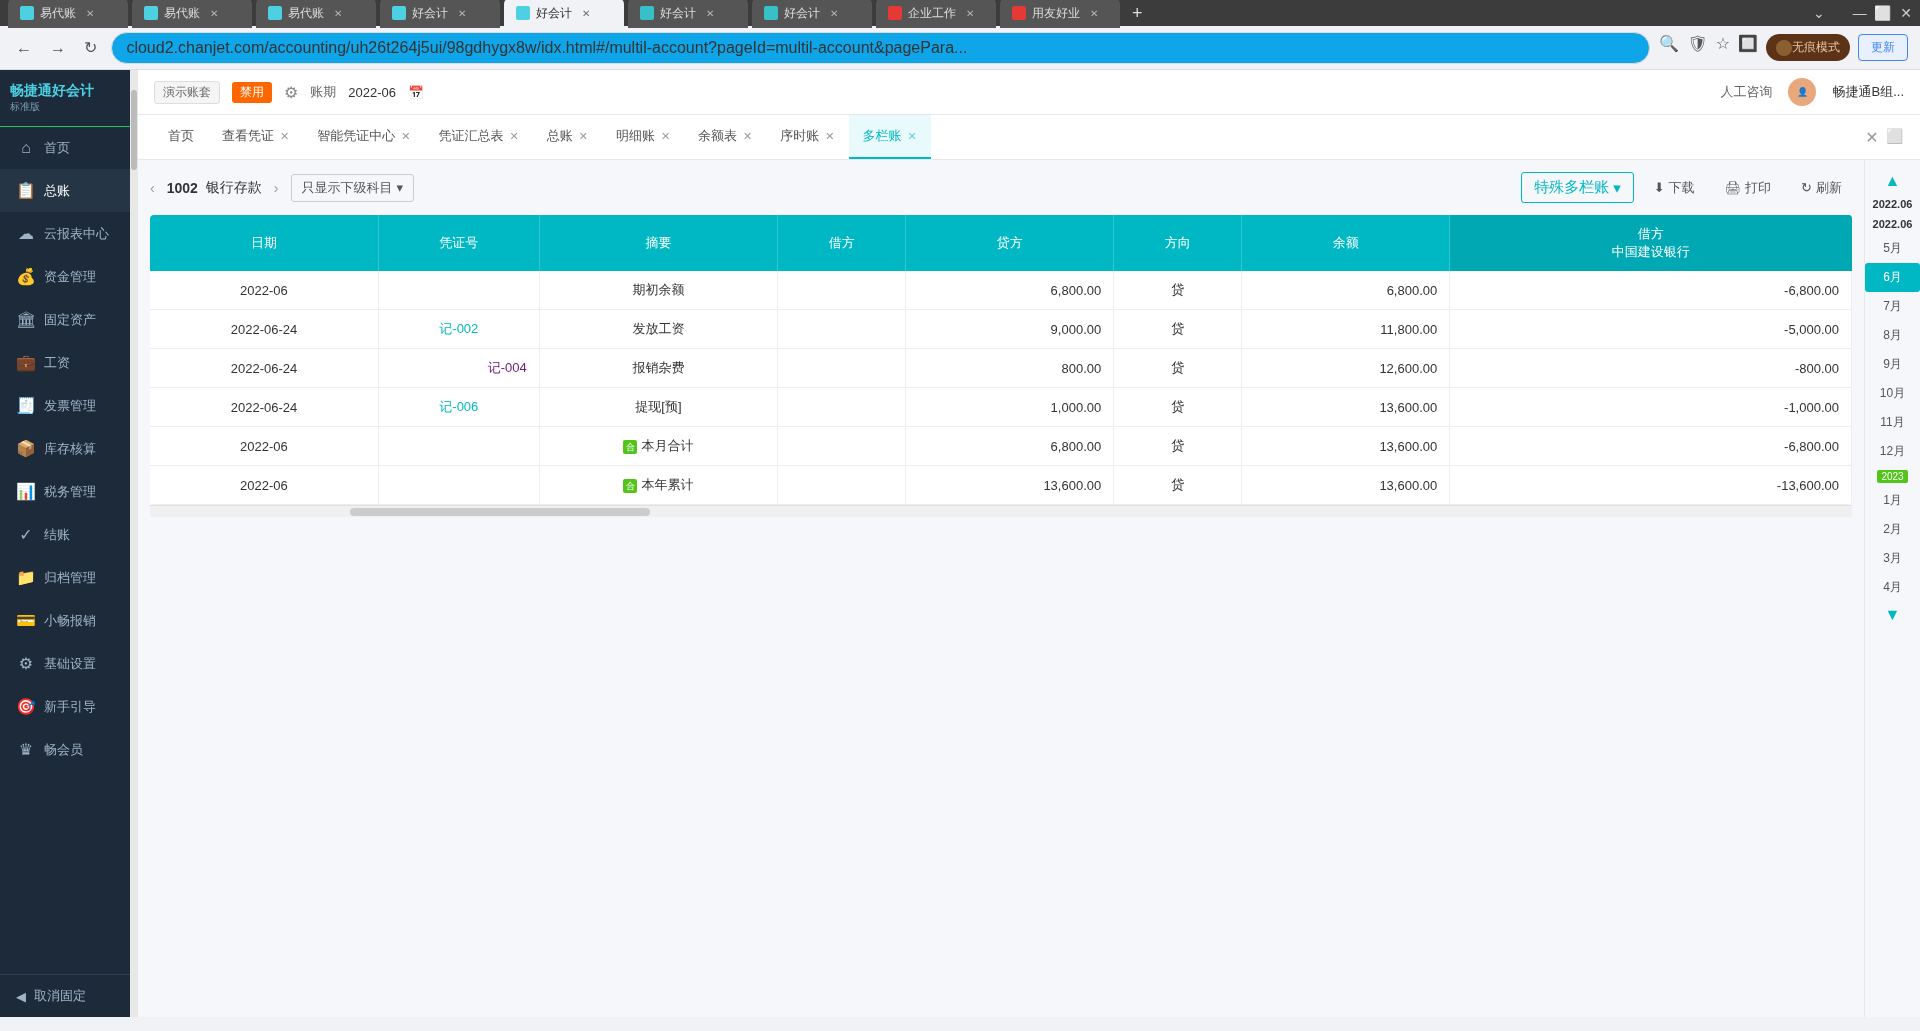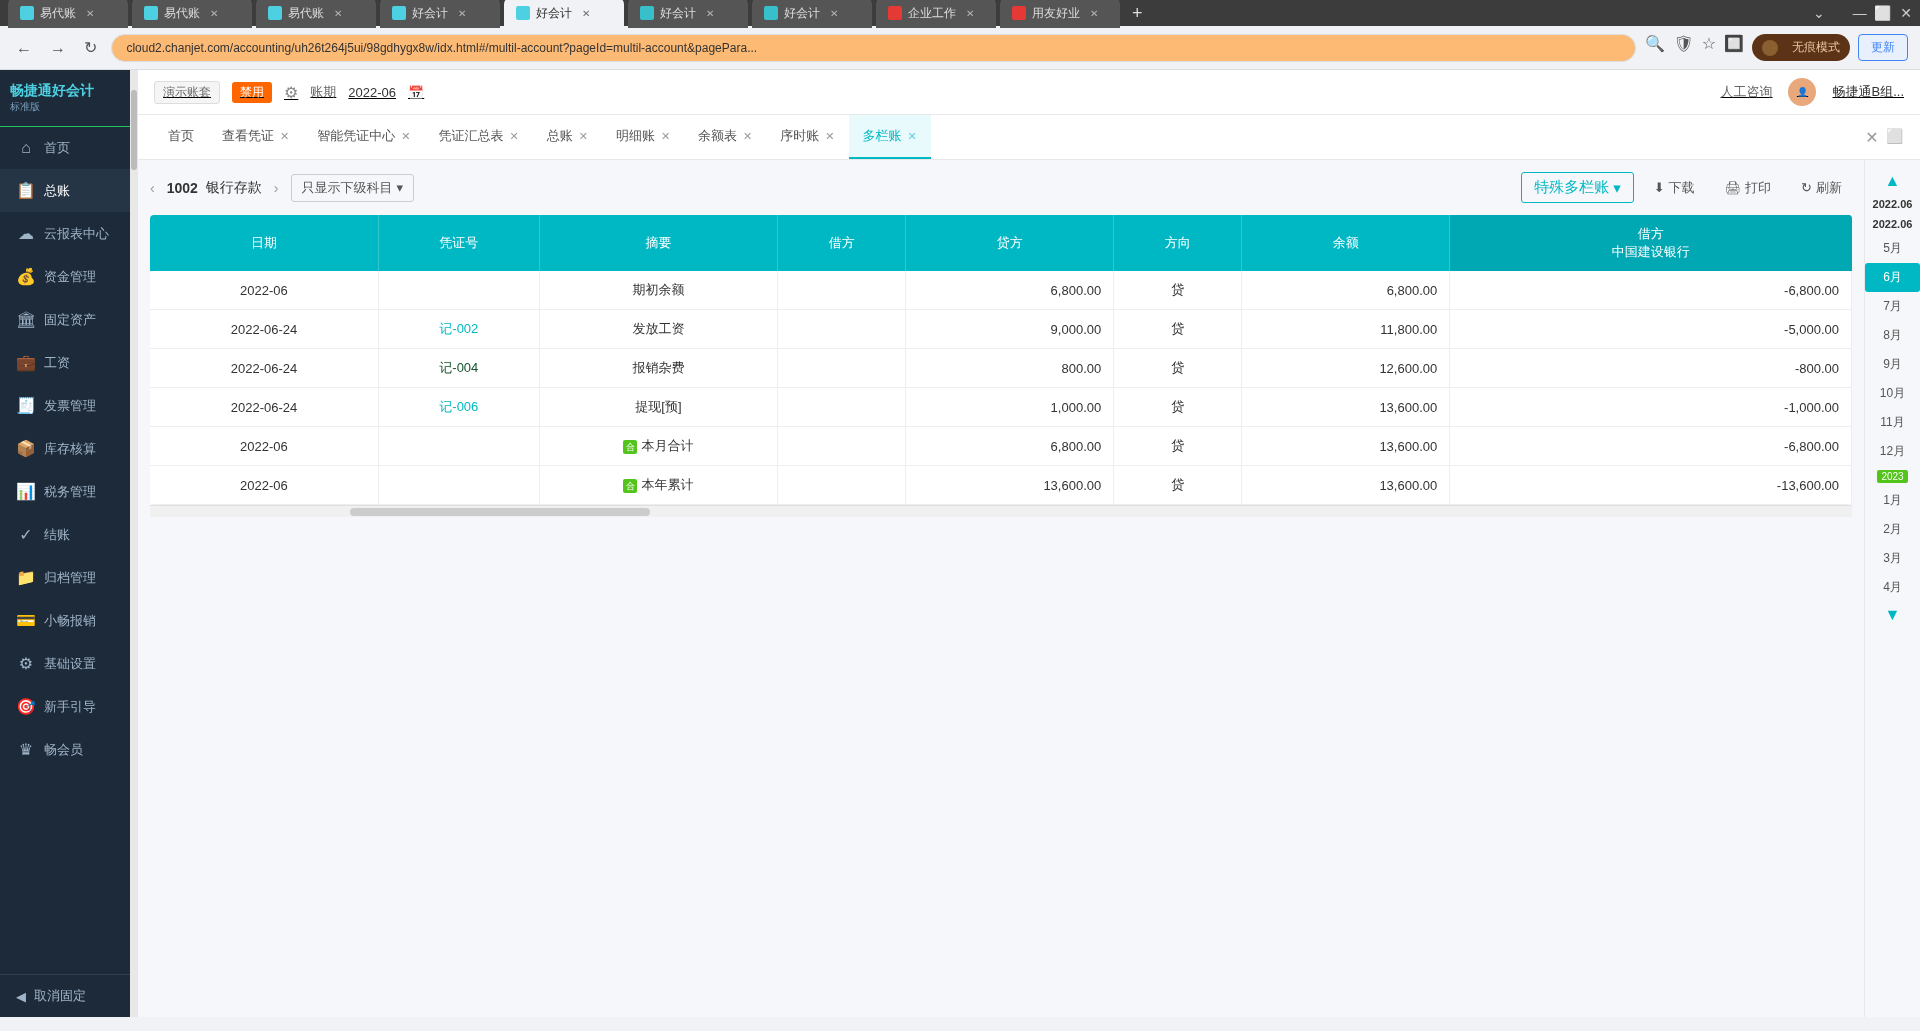--- a/index.html
+++ b/index.html
@@ -9,43 +9,43 @@
     .browser-chrome { background: #3c3c3c; height: 26px; display: flex; align-items: center; padding: 0 8px; gap: 4px; }
     .tab { display: flex; align-items: center; background: #555; color: #ddd; padding: 0 12px; height: 30px; border-radius: 6px 6px 0 0; font-size: 12px; gap: 6px; cursor: pointer; min-width: 120px; }
     .tab.active { background: #f0f2f5; color: #333; }
     .tab-close { opacity: 0.7; font-size: 10px; margin-left: 4px; }
     .tab-new { color: #ddd; font-size: 18px; cursor: pointer; padding: 0 8px; }
     .tab-controls { margin-left: auto; display: flex; gap: 8px; color: #ccc; font-size: 14px; }
 
     
     .address-bar { background: #f0f2f5; height: 44px; display: flex; align-items: center; padding: 0 12px; gap: 10px; border-bottom: 1px solid #ddd; }
     .nav-btn { color: #555; font-size: 16px; cursor: pointer; padding: 4px; }
-    .address-input { flex: 1; background: #fdba74; border: 1px solid #ddd; border-radius: 20px; padding: 6px 14px; font-size: 12px; color: #333; }
+    .address-input { flex: 1; background: #0ea5e9; border: 1px solid #ddd; border-radius: 20px; padding: 6px 14px; font-size: 16px; color: #333; }
     .addr-icons { display: flex; gap: 8px; color: #555; font-size: 16px; }
     .update-btn { background: #e8f0fe; border: 1px solid #4285f4; color: #4285f4; padding: 4px 12px; border-radius: 4px; font-size: 12px; cursor: pointer; }
-    .no-trace-btn { background: #5c3317; color: #e8c5a0; padding: 4px 10px; border-radius: 14px; font-size: 12px; cursor: pointer; display: flex; align-items: center; gap: 14px; }
+    .no-trace-btn { background: #5c3317; color: #e8c5a0; padding: 4px 10px; border-radius: 14px; font-size: 12px; cursor: pointer; display: flex; align-items: center; gap: 0; }
 
     
     .app-container { display: flex; height: calc(1031px - 84px); }
 
     
     .sidebar { width: 130px; background: #1c2a3a; color: #a0b4c8; display: flex; flex-direction: column; overflow: hidden; }
     .sidebar-logo { padding: 12px 10px; border-bottom: 1px solid #22c55e; }
     .logo-text { color: #4dd0e1; font-size: 14px; font-weight: bold; }
     .logo-sub { color: #7a9bb5; font-size: 10px; }
     .sidebar-item { display: flex; align-items: center; padding: 12px 16px; gap: 8px; cursor: pointer; font-size: 13px; }
     .sidebar-item.active { background: #253545; color: #fff; }
     .sidebar-item-icon { font-size: 16px; width: 20px; text-align: center; }
     .sidebar-bottom { margin-top: auto; border-top: 1px solid #2d3f50; }
 
     
     .main-content { flex: 1; display: flex; flex-direction: column; background: #f5f7fa; overflow: hidden; position: relative; }
 
     
-    .top-bar { background: white; padding: 8px 16px; display: flex; align-items: center; gap: 12px; border-bottom: 1px solid #e8e8e8; text-decoration: underline; }
+    .top-bar { background: white; padding: 8px 16px; display: flex; align-items: center; gap: 12px; border-bottom: 1px solid #e8e8e8; }
     .demo-badge { background: #f5f5f5; border: 1px solid #ddd; color: #666; padding: 2px 8px; border-radius: 3px; font-size: 12px; }
     .period-badge { background: #ff6600; color: white; padding: 2px 8px; border-radius: 3px; font-size: 12px; cursor: pointer; }
     .top-bar-right { margin-left: auto; display: flex; align-items: center; gap: 16px; color: #666; font-size: 13px; }
     .user-avatar { width: 28px; height: 28px; border-radius: 50%; background: #e8a87c; display: flex; align-items: center; justify-content: center; font-size: 10px; color: white; }
 
     
     .nav-tabs { background: white; display: flex; align-items: center; border-bottom: 1px solid #e8e8e8; padding: 0 16px; }
     .nav-tab { padding: 12px 14px; cursor: pointer; font-size: 13px; color: #555; border-bottom: 2px solid transparent; white-space: nowrap; display: flex; align-items: center; gap: 4px; }
     .nav-tab.active { color: #00b8c4; border-bottom-color: #00b8c4; background: #e8fafb; }
     .nav-tab-close { font-size: 11px; opacity: 0.6; margin-left: 2px; }
@@ -381,21 +381,21 @@
               <td>发放工资</td>
               <td class="amount"></td>
               <td class="amount">9,000.00</td>
               <td>贷</td>
               <td class="amount">11,800.00</td>
               <td class="amount">-5,000.00</td>
             </tr>
 
             <tr>
               <td>2022-06-24</td>
-              <td style="color:#14532d;cursor:pointer;">记-004</td>
+              <td style="color:#701a75;cursor:pointer;text-align:right;">记-004</td>
               <td>报销杂费</td>
               <td class="amount"></td>
               <td class="amount">800.00</td>
               <td>贷</td>
               <td class="amount">12,600.00</td>
               <td class="amount">-800.00</td>
             </tr>
 
             <tr>
               <td>2022-06-24</td>

